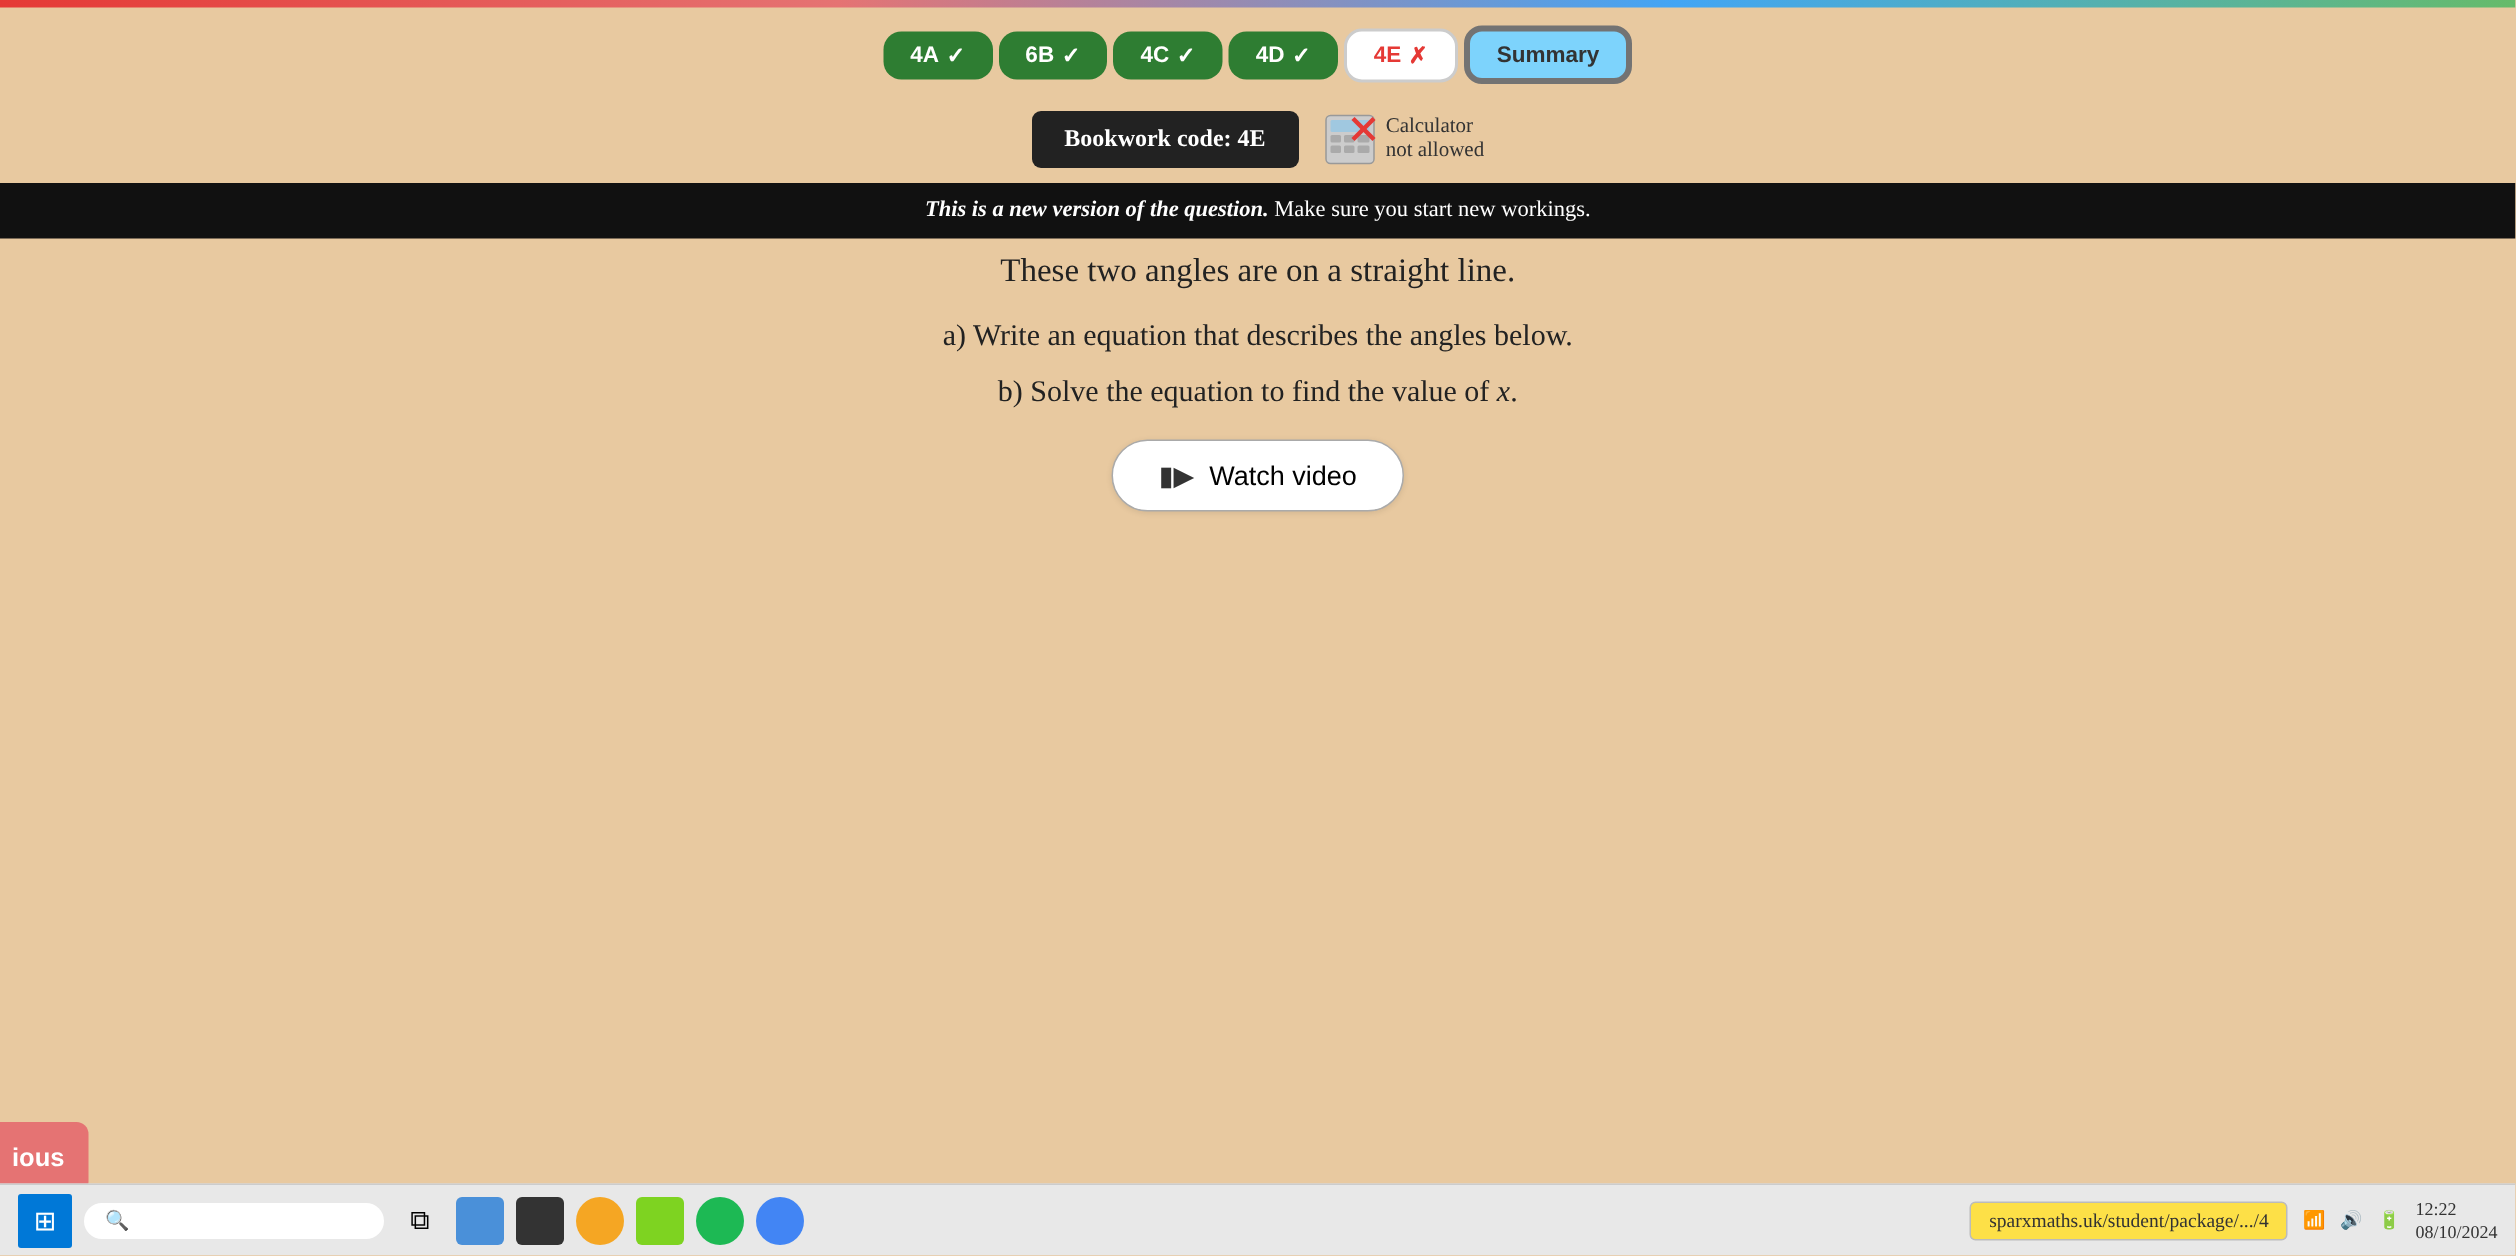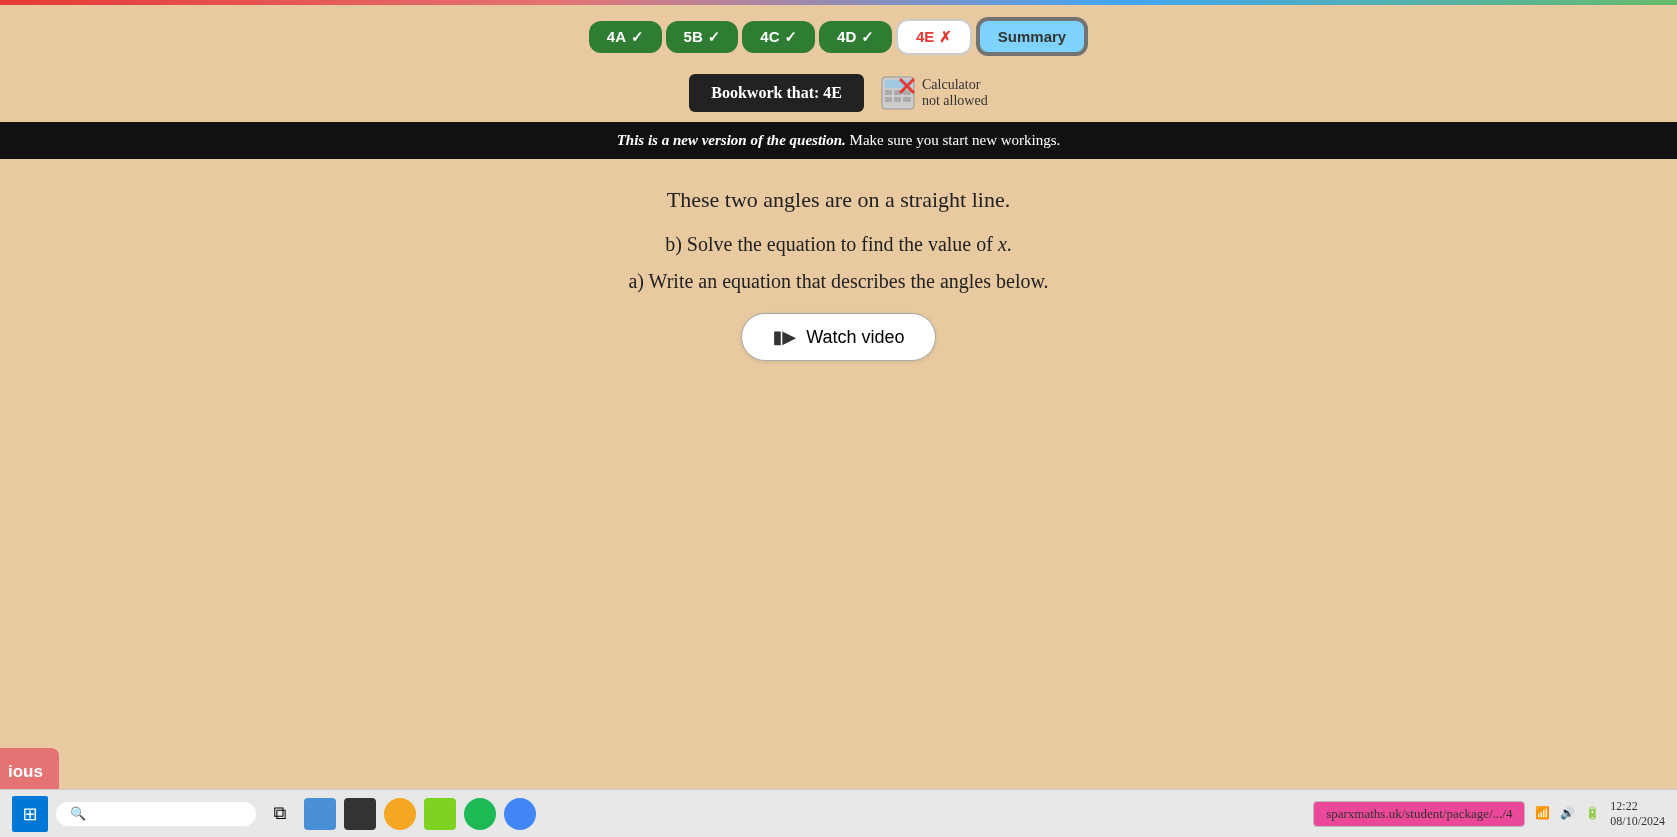--- a/index.html
+++ b/index.html
@@ -84,21 +84,21 @@
       padding: 10px;
       font-size: 15px;
       width: 100%;
     }
 
     .banner strong { font-weight: bold; font-style: italic; }
 
     
     .main-content {
       text-align: center;
-      padding: 28px 20px 0;
+      padding: 8px 20px 0;
     }
 
     .question-text {
       font-size: 22px;
       color: #222;
       margin-bottom: 20px;
       font-family: 'Georgia', serif;
     }
 
     .question-part {
@@ -134,21 +134,21 @@
       padding: 12px 30px;
       font-size: 18px;
       cursor: pointer;
       display: flex;
       align-items: center;
       gap: 10px;
       box-shadow: 0 1px 4px rgba(0,0,0,0.1);
     }
 
     .url-bar {
-      background: #ec4899;
+      background: #fde047;
       border: 1px solid #bbb;
       border-radius: 4px;
       padding: 4px 12px;
       font-size: 13px;
       color: #333;
     }
 
     .taskbar {
       position: absolute;
       bottom: 0;
@@ -194,21 +194,21 @@
 <div class="top-accent"></div>
 
 <div class="nav-tabs">
 
   <button class="tab-btn tab-green">
     <span>4A</span>
     <span>✓</span>
   </button>
 
   <button class="tab-btn tab-green">
-    <span>5B</span>
+    <span>6B</span>
     <span>✓</span>
   </button>
 
   <button class="tab-btn tab-green">
     <span>4C</span>
     <span>✓</span>
   </button>
 
   <button class="tab-btn tab-green">
     <span>4D</span>
@@ -220,21 +220,21 @@
     <span style="color:#e53935;">✗</span>
   </button>
 
   <button class="tab-btn tab-summary">
     <span>Summary</span>
   </button>
 </div>
 
 <div class="bookwork-row">
   <div class="bookwork-code">
-    <span>Bookwork that: 4E</span>
+    <span>Bookwork code: 4E</span>
   </div>
   <div class="calculator-info">
 
     <svg width="36" height="36" viewBox="0 0 36 36">
       <rect x="2" y="2" width="32" height="32" rx="3" fill="#ccc" stroke="#999" stroke-width="1"></rect>
       <rect x="5" y="5" width="26" height="8" rx="1" fill="#a0c8e0"></rect>
       <rect x="5" y="15" width="7" height="5" rx="1" fill="#aaa"></rect>
       <rect x="14" y="15" width="7" height="5" rx="1" fill="#aaa"></rect>
       <rect x="23" y="15" width="8" height="5" rx="1" fill="#aaa"></rect>
       <rect x="5" y="22" width="7" height="5" rx="1" fill="#aaa"></rect>
@@ -250,24 +250,24 @@
   </div>
 </div>
 
 <div class="banner">
   <strong>This is a new version of the question.</strong>
   <span> Make sure you start new workings.</span>
 </div>
 
 <div class="main-content">
   <p class="question-text">These two angles are on a straight line.</p>
+  <p class="question-part">a) Write an equation that describes the angles below.</p>
   <p class="question-part">
     b) Solve the equation to find the value of <em class="italic-x">x</em>.
   </p>
-  <p class="question-part">a) Write an equation that describes the angles below.</p>
 
 
   <div class="watch-video-row">
     <button class="watch-video-btn">
       <span style="color:#333;">▮▶</span>
       <span>Watch video</span>
     </button>
   </div>
 </div>
 

